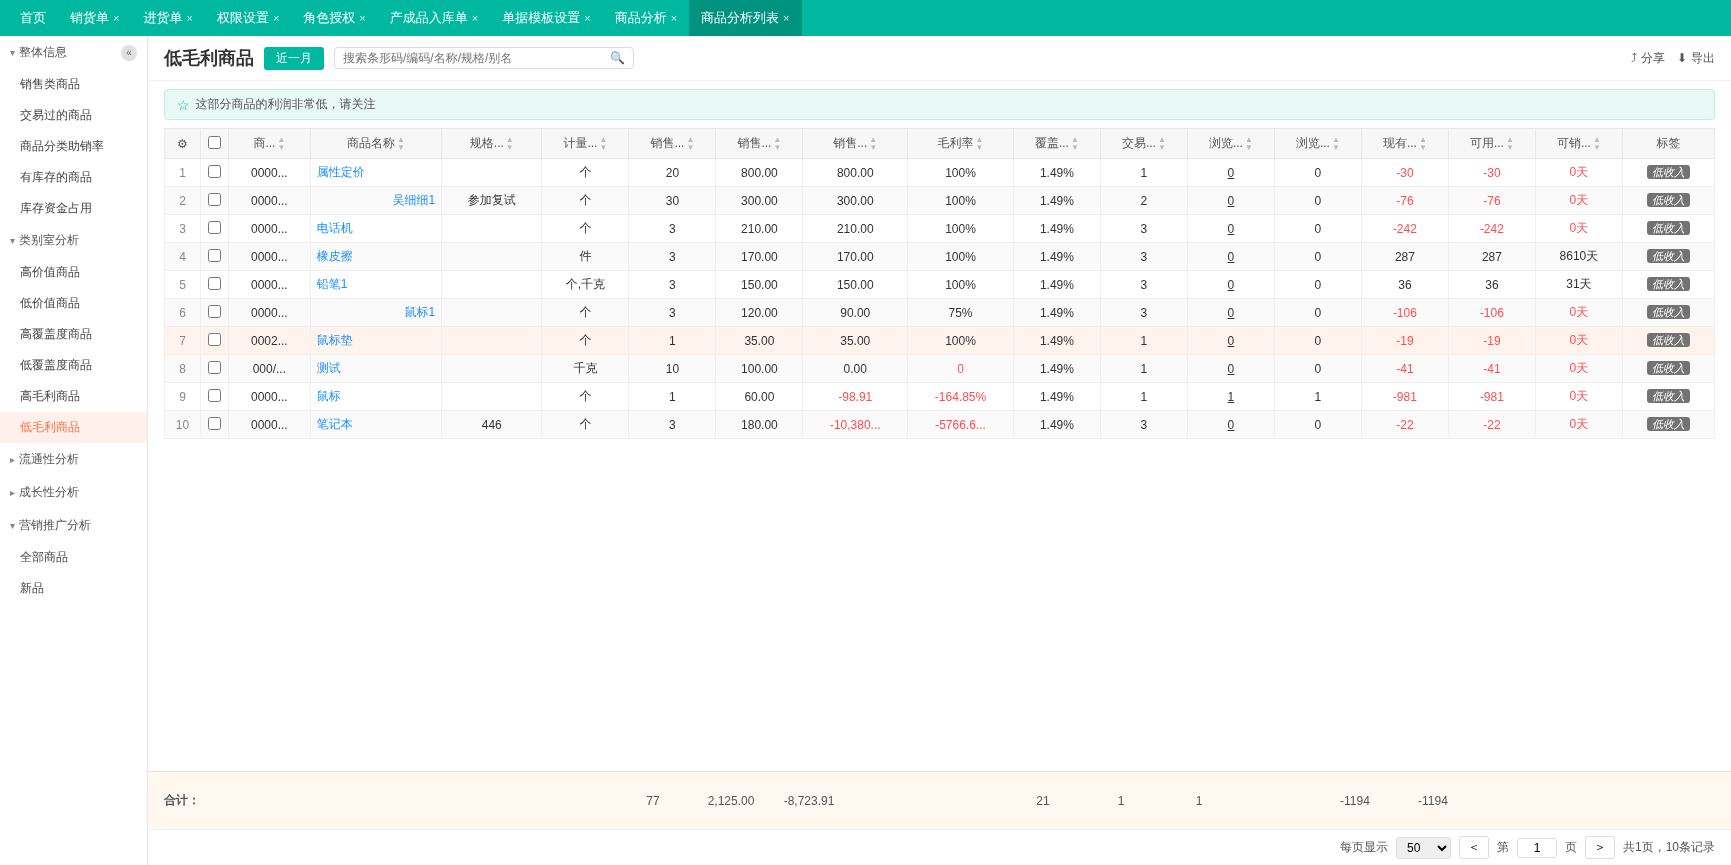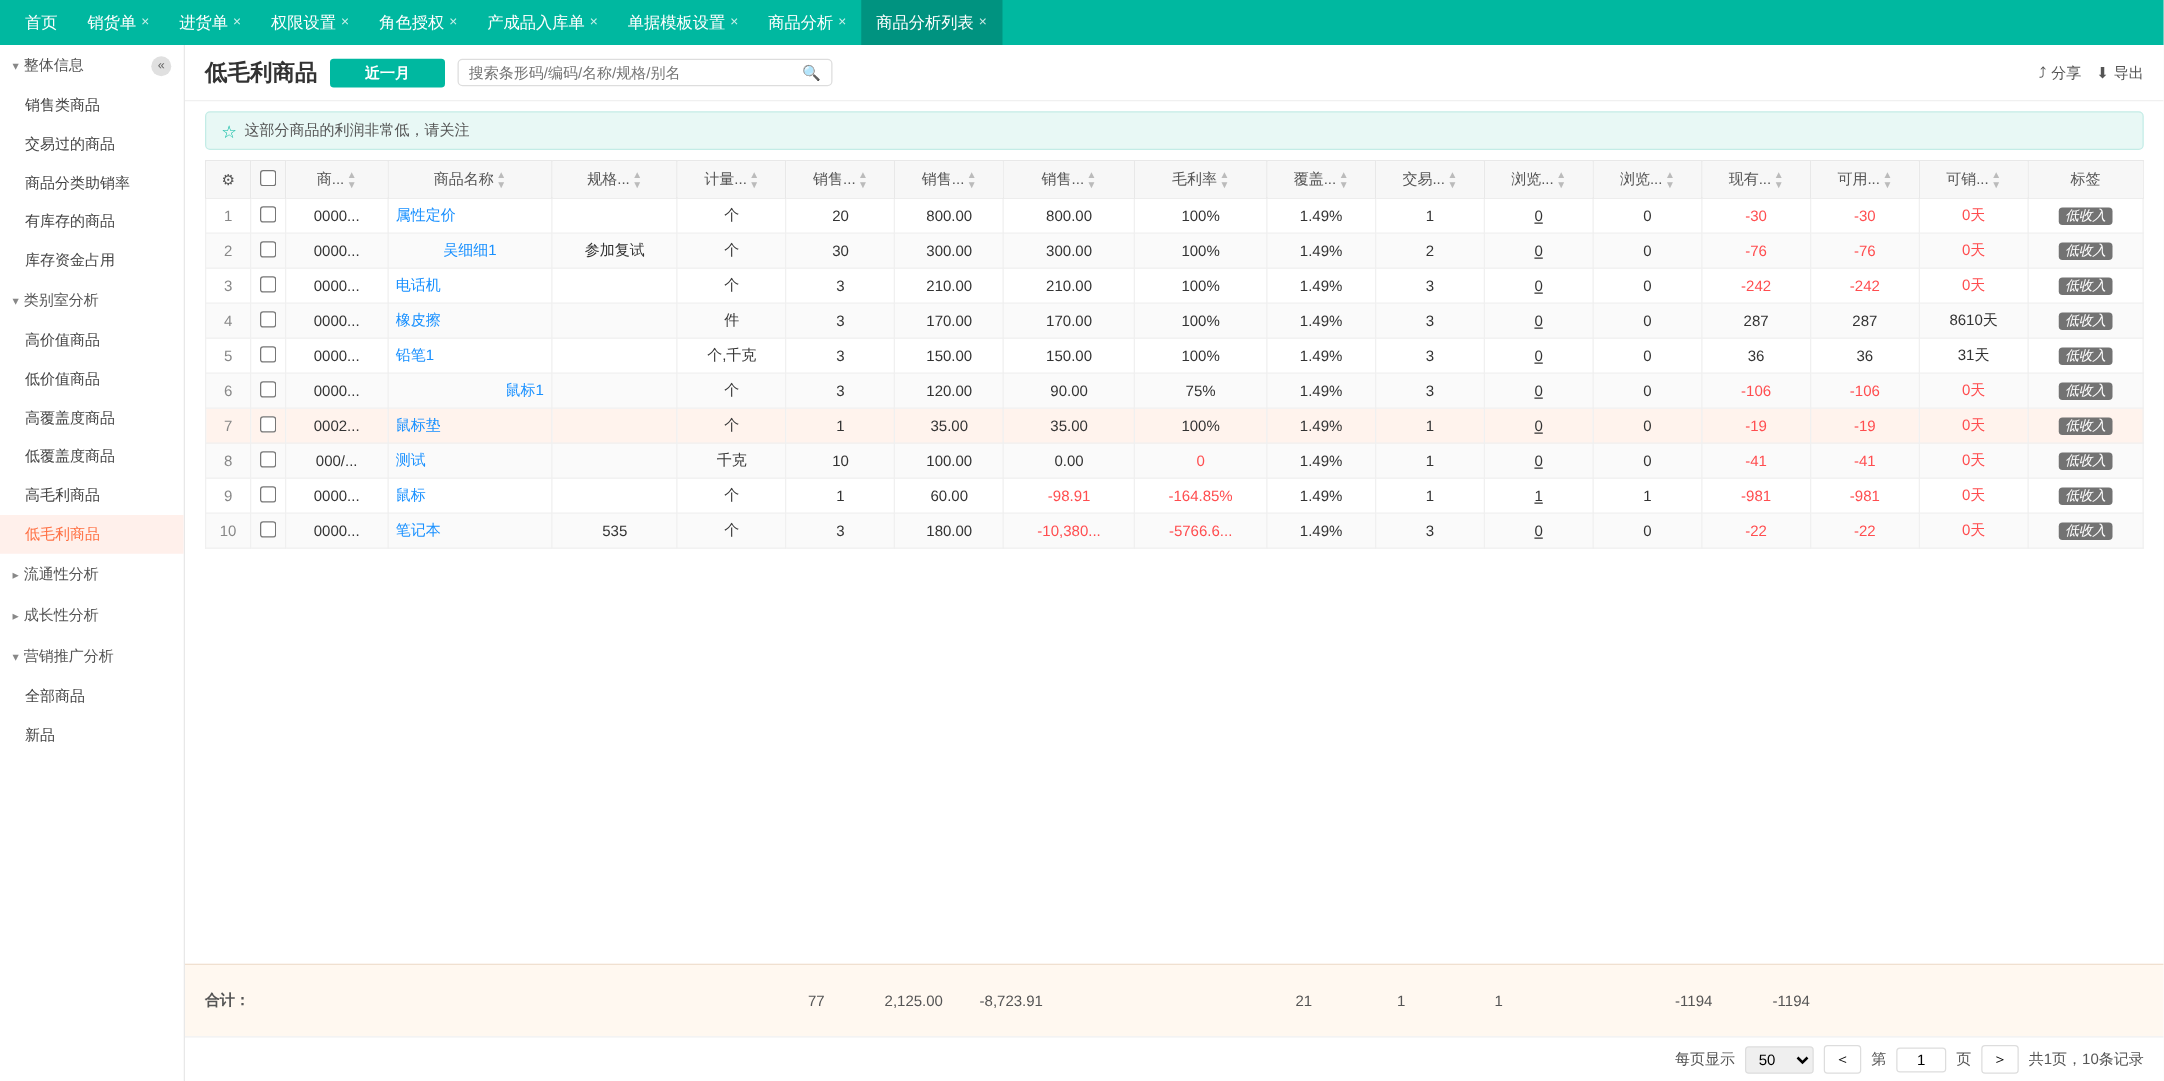--- a/index.html
+++ b/index.html
@@ -80,25 +80,24 @@
     }
     .page-title-text {
       font-size: 18px;
       font-weight: bold;
       color: #333;
     }
     .filter-btn {
       background: #00b8a0;
       color: #fff;
       border: none;
-      padding: 3px 28px;
+      padding: 3px 12px;
       border-radius: 3px;
       cursor: pointer;
       font-size: 12px;
-      font-weight: bold;
     }
     .search-box {
       display: flex;
       align-items: center;
       border: 1px solid #ddd;
       border-radius: 4px;
       padding: 3px 8px;
       gap: 6px;
       flex: 1;
       max-width: 300px;
@@ -535,21 +534,21 @@
     <td>0</td>
     <td style="color:#ff4d4f">-30</td>
     <td style="color:#ff4d4f">-30</td>
     <td style="color:#ff4d4f">0天</td>
     <td><span class="tag-badge">低收入</span></td>
   </tr>
               <tr>
     <td style="color:#888">2</td>
     <td><input type="checkbox" style=""></td>
     <td>0000...</td>
-    <td style="text-align:center;cursor:pointer;color:#1890ff">吴细细1</td>
+    <td style="text-align:right;cursor:pointer;color:#1890ff">吴细细1</td>
     <td>参加复试</td>
     <td>个</td>
     <td>30</td>
     <td>300.00</td>
     <td style="">300.00</td>
     <td style="">100%</td>
     <td>1.49%</td>
     <td>2</td>
     <td style="text-decoration:underline;cursor:pointer">0</td>
     <td>0</td>
@@ -696,21 +695,21 @@
     <td style="color:#ff4d4f">-981</td>
     <td style="color:#ff4d4f">-981</td>
     <td style="color:#ff4d4f">0天</td>
     <td><span class="tag-badge">低收入</span></td>
   </tr>
               <tr>
     <td style="color:#888">10</td>
     <td><input type="checkbox" style=""></td>
     <td>0000...</td>
     <td style="text-align:left;cursor:pointer;color:#1890ff">笔记本</td>
-    <td>535</td>
+    <td>446</td>
     <td>个</td>
     <td>3</td>
     <td>180.00</td>
     <td style="color:#ff4d4f">-10,380...</td>
     <td style="color:#ff4d4f">-5766.6...</td>
     <td>1.49%</td>
     <td>3</td>
     <td style="text-decoration:underline;cursor:pointer">0</td>
     <td>0</td>
     <td style="color:#ff4d4f">-22</td>

